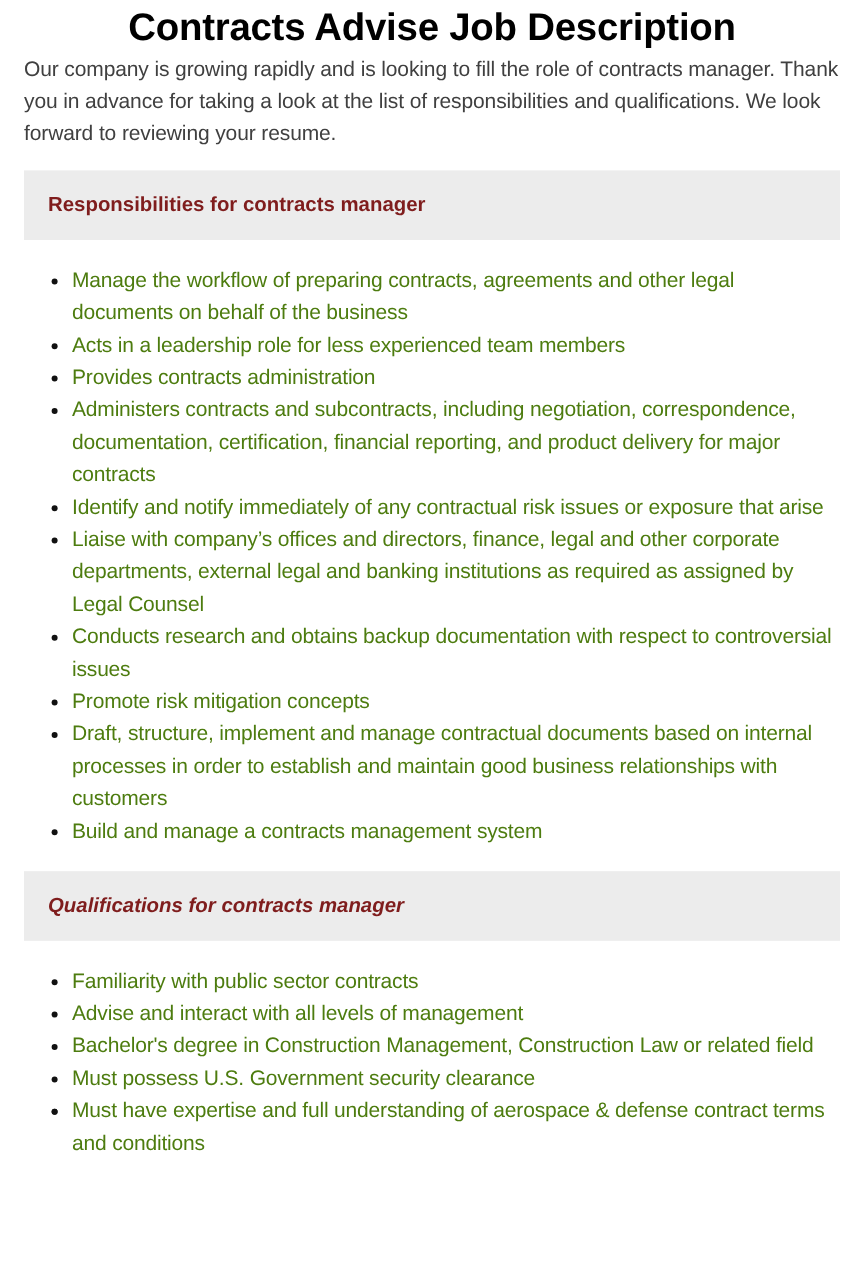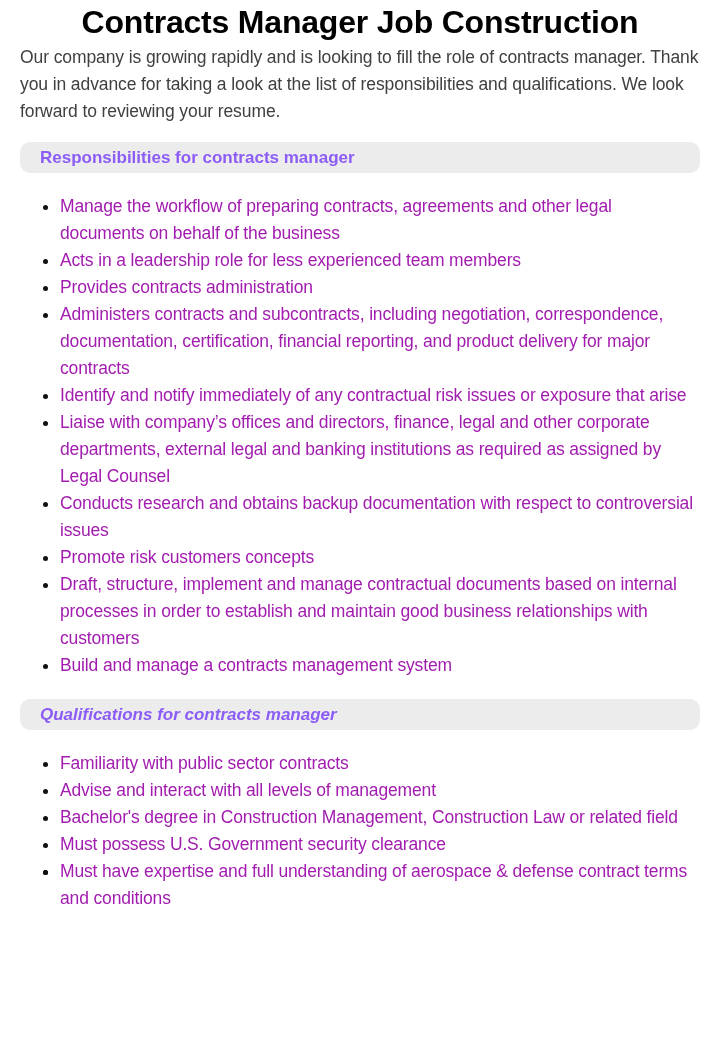--- a/index.html
+++ b/index.html
@@ -19,70 +19,69 @@
     }
     p.intro {
       font-size: 17.5px;
       line-height: 27px;
       color: #404040;
       letter-spacing: -0.1px;
     }
     .section-header {
       margin-top: 17px;
       background: #ececec;
-      height: 31px;
+      height: 58px;
       padding: 0 20px;
       display: flex;
       align-items: center;
       font-size: 17px;
       font-weight: 700;
-      color: #8b5cf6;
-      border-radius: 10px;
+      color: #7f1d1d;
     }
     ul.items {
       list-style: none;
       margin-top: 20px;
       padding-left: 40px;
       padding-right: 4px;
     }
     ul.items li {
       position: relative;
       font-size: 17.5px;
       line-height: 27px;
-      color: #a21caf;
+      color: #4d7c0f;
       letter-spacing: -0.15px;
     }
     ul.items li .bullet {
       position: absolute;
       left: -17px;
       top: 12px;
       width: 5px;
       height: 5px;
       border-radius: 50%;
       background: #111111;
     }
     .qual-header { margin-top: 20px; font-style: italic; }
   </style>
 </head>
 <body>
 
 <div class="page">
-  <h1 class="title">Contracts Manager Job Construction</h1>
+  <h1 class="title">Contracts Advise Job Description</h1>
   <p class="intro">Our company is growing rapidly and is looking to fill the role of contracts manager. Thank you in advance for taking a look at the list of responsibilities and qualifications. We look forward to reviewing your resume.</p>
 
   <div class="section-header">Responsibilities for contracts manager</div>
   <ul class="items">
     <li><span class="bullet"></span><span>Manage the workflow of preparing contracts, agreements and other legal documents on behalf of the business</span></li>
     <li><span class="bullet"></span><span>Acts in a leadership role for less experienced team members</span></li>
     <li><span class="bullet"></span><span>Provides contracts administration</span></li>
     <li><span class="bullet"></span><span>Administers contracts and subcontracts, including negotiation, correspondence, documentation, certification, financial reporting, and product delivery for major contracts</span></li>
     <li><span class="bullet"></span><span>Identify and notify immediately of any contractual risk issues or exposure that arise</span></li>
     <li><span class="bullet"></span><span>Liaise with company’s offices and directors, finance, legal and other corporate departments, external legal and banking institutions as required as assigned by Legal Counsel</span></li>
     <li><span class="bullet"></span><span>Conducts research and obtains backup documentation with respect to controversial issues</span></li>
-    <li><span class="bullet"></span><span>Promote risk customers concepts</span></li>
+    <li><span class="bullet"></span><span>Promote risk mitigation concepts</span></li>
     <li><span class="bullet"></span><span>Draft, structure, implement and manage contractual documents based on internal processes in order to establish and maintain good business relationships with customers</span></li>
     <li><span class="bullet"></span><span>Build and manage a contracts management system</span></li>
   </ul>
 
   <div class="section-header qual-header">Qualifications for contracts manager</div>
   <ul class="items">
     <li><span class="bullet"></span><span>Familiarity with public sector contracts</span></li>
     <li><span class="bullet"></span><span>Advise and interact with all levels of management</span></li>
     <li><span class="bullet"></span><span>Bachelor's degree in Construction Management, Construction Law or related field</span></li>
     <li><span class="bullet"></span><span>Must possess U.S. Government security clearance</span></li>

